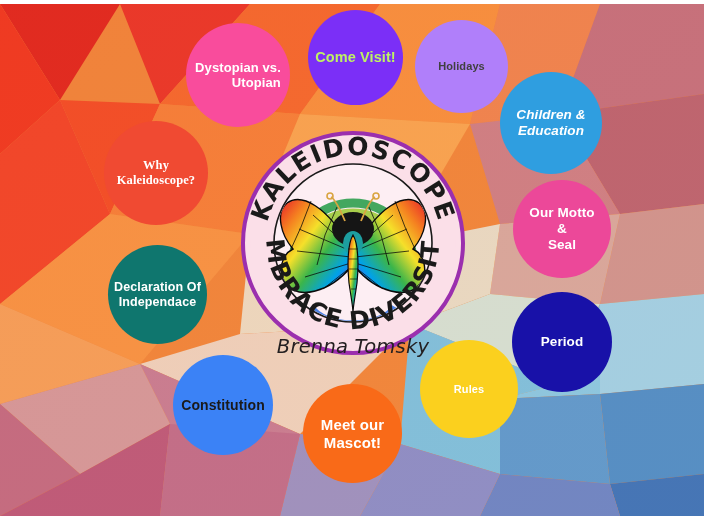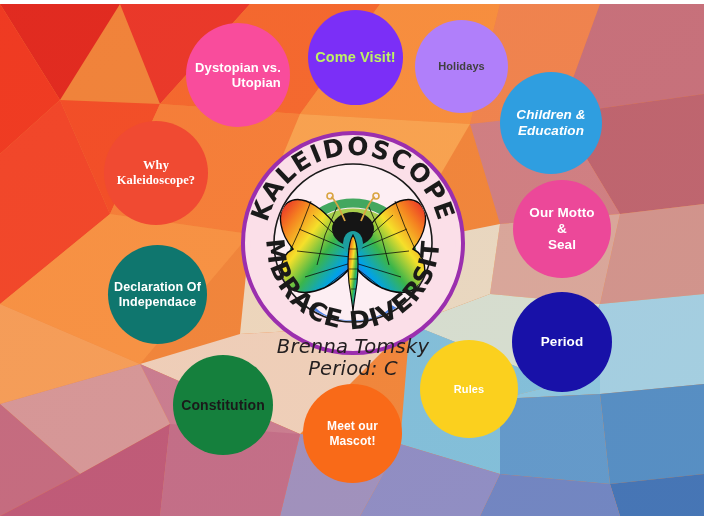--- a/index.html
+++ b/index.html
@@ -222,21 +222,20 @@
         <textPath href="#arcTop" startOffset="50%" text-anchor="middle">KALEIDOSCOPE</textPath>
       </text>
       <text font-family="'DejaVu Sans', sans-serif" font-size="25" font-weight="bold" fill="#1a1a1a" letter-spacing="1.2">
         <textPath href="#arcBottom" startOffset="50%" text-anchor="middle">EMBRACE DIVERSITY</textPath>
       </text>
     </svg>
   </div>
 
   <div id="author-block" style="color: rgb(35, 31, 32); font-style: italic;">
     <span class="ln">Brenna Tomsky</span>
-    <span class="ln">Period: C</span>
   </div>
 
   <div id="node-layer">
       <div class="node" style="left: 186px; top: 23px; width: 104px; height: 104px; background: rgb(249, 76, 156); color: rgb(255, 255, 255); font-size: 13px; text-align: right;">
         <span>Dystopian vs.<br>Utopian</span>
       </div>
       <div class="node" style="left: 308px; top: 10px; width: 95px; height: 95px; background: rgb(123, 47, 247); color: #bef264; font-size: 14.5px;">
         <span>Come Visit!</span>
       </div>
       <div class="node" style="left: 415px; top: 20px; width: 93px; height: 93px; background: rgb(176, 127, 250); color: #404040; font-size: 11px;">
@@ -247,24 +246,24 @@
       </div>
       <div class="node" style="left: 513px; top: 180px; width: 98px; height: 98px; background: #ec4899; color: rgb(255, 255, 255); font-size: 13.5px;">
         <span>Our Motto<br>&amp;<br>Seal</span>
       </div>
       <div class="node" style="left: 512px; top: 292px; width: 100px; height: 100px; background: rgb(24, 17, 168); color: rgb(255, 255, 255); font-size: 13.5px;">
         <span>Period</span>
       </div>
       <div class="node" style="left: 420px; top: 340px; width: 98px; height: 98px; background: rgb(251, 208, 30); color: rgb(255, 255, 255); font-size: 11px;">
         <span>Rules</span>
       </div>
-      <div class="node" style="left: 303px; top: 384px; width: 99px; height: 99px; background: rgb(249, 106, 24); color: rgb(255, 255, 255); font-size: 12px;">
+      <div class="node" style="left: 303px; top: 384px; width: 99px; height: 99px; background: rgb(249, 106, 24); color: rgb(255, 255, 255); font-size: 15px;">
         <span>Meet our<br>Mascot!</span>
       </div>
-      <div class="node" style="left: 173px; top: 355px; width: 100px; height: 100px; background: #15803d; color: rgb(26, 26, 26); font-size: 14px;">
+      <div class="node" style="left: 173px; top: 355px; width: 100px; height: 100px; background: #3b82f6; color: rgb(26, 26, 26); font-size: 14px;">
         <span>Constitution</span>
       </div>
       <div class="node" style="left: 108px; top: 245px; width: 99px; height: 99px; background: #0f766e; color: rgb(255, 255, 255); font-size: 12.5px;">
         <span>Declaration Of<br>Independace</span>
       </div>
       <div class="node" style="left: 104px; top: 121px; width: 104px; height: 104px; background: rgb(240, 74, 50); color: rgb(255, 255, 255); font-size: 12.5px; font-family: Liberation Serif, serif;">
         <span>Why<br>Kaleidoscope?</span>
       </div>
     </div>
 

